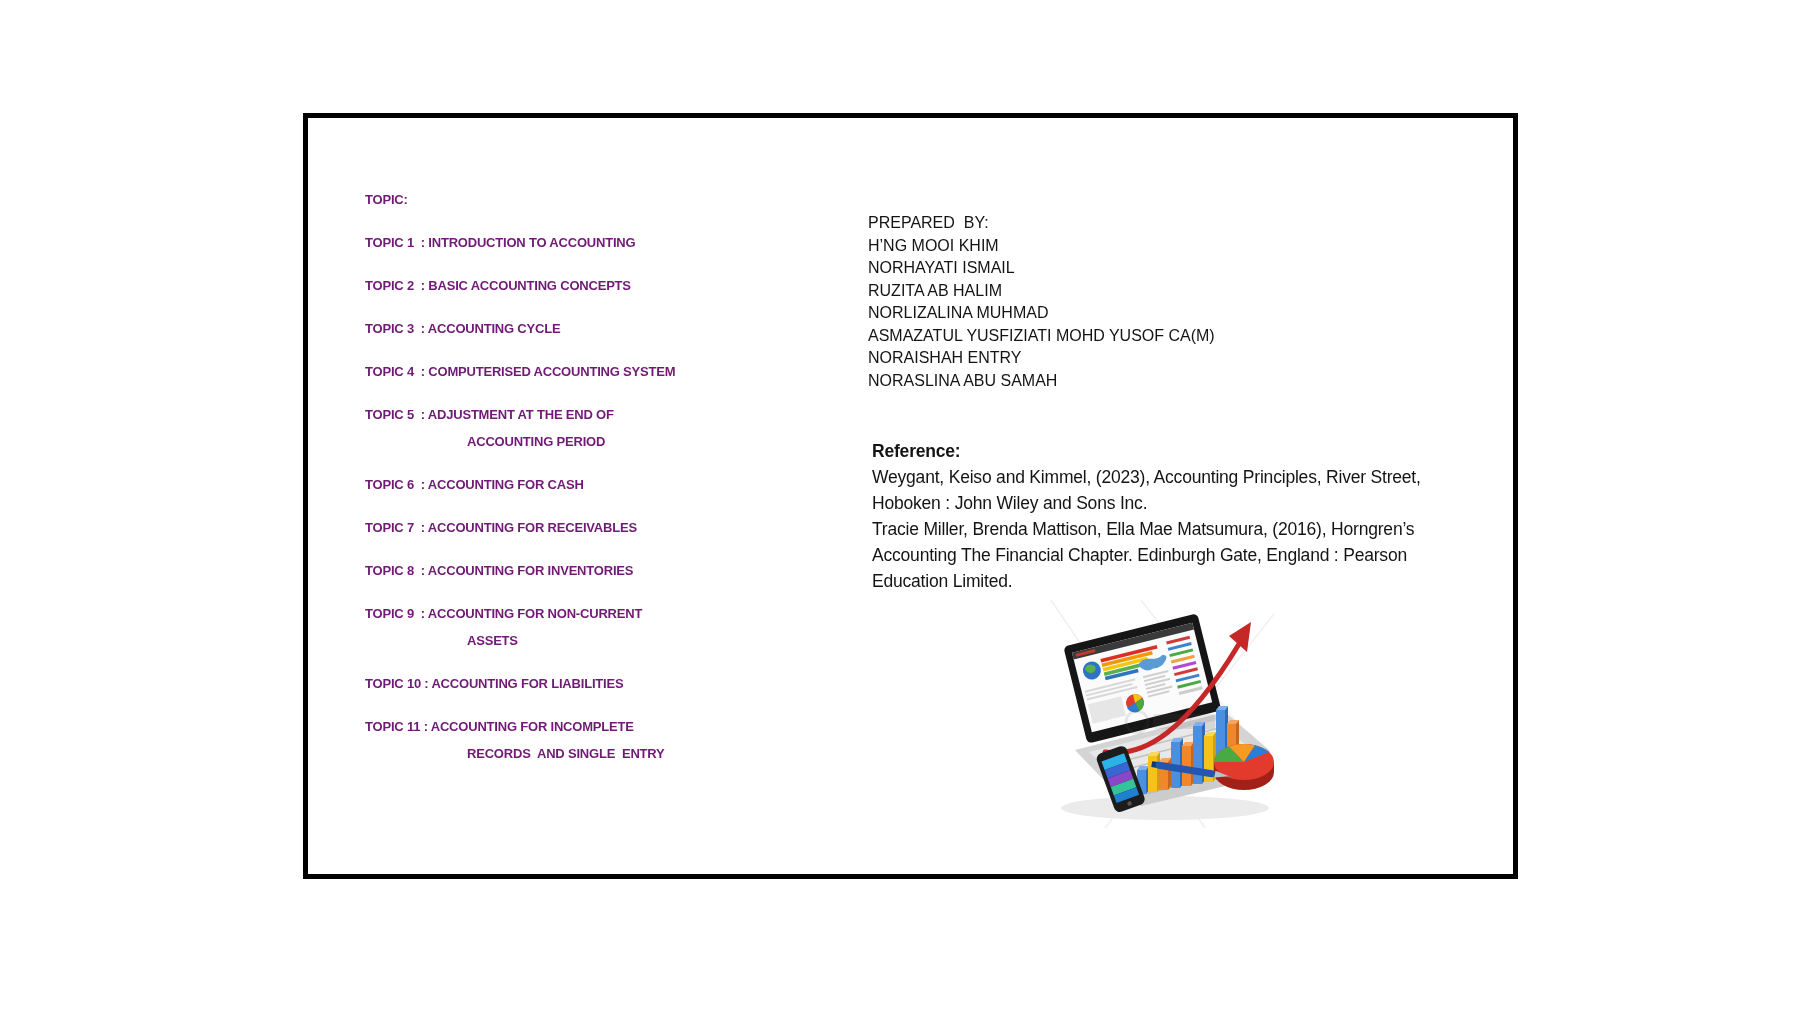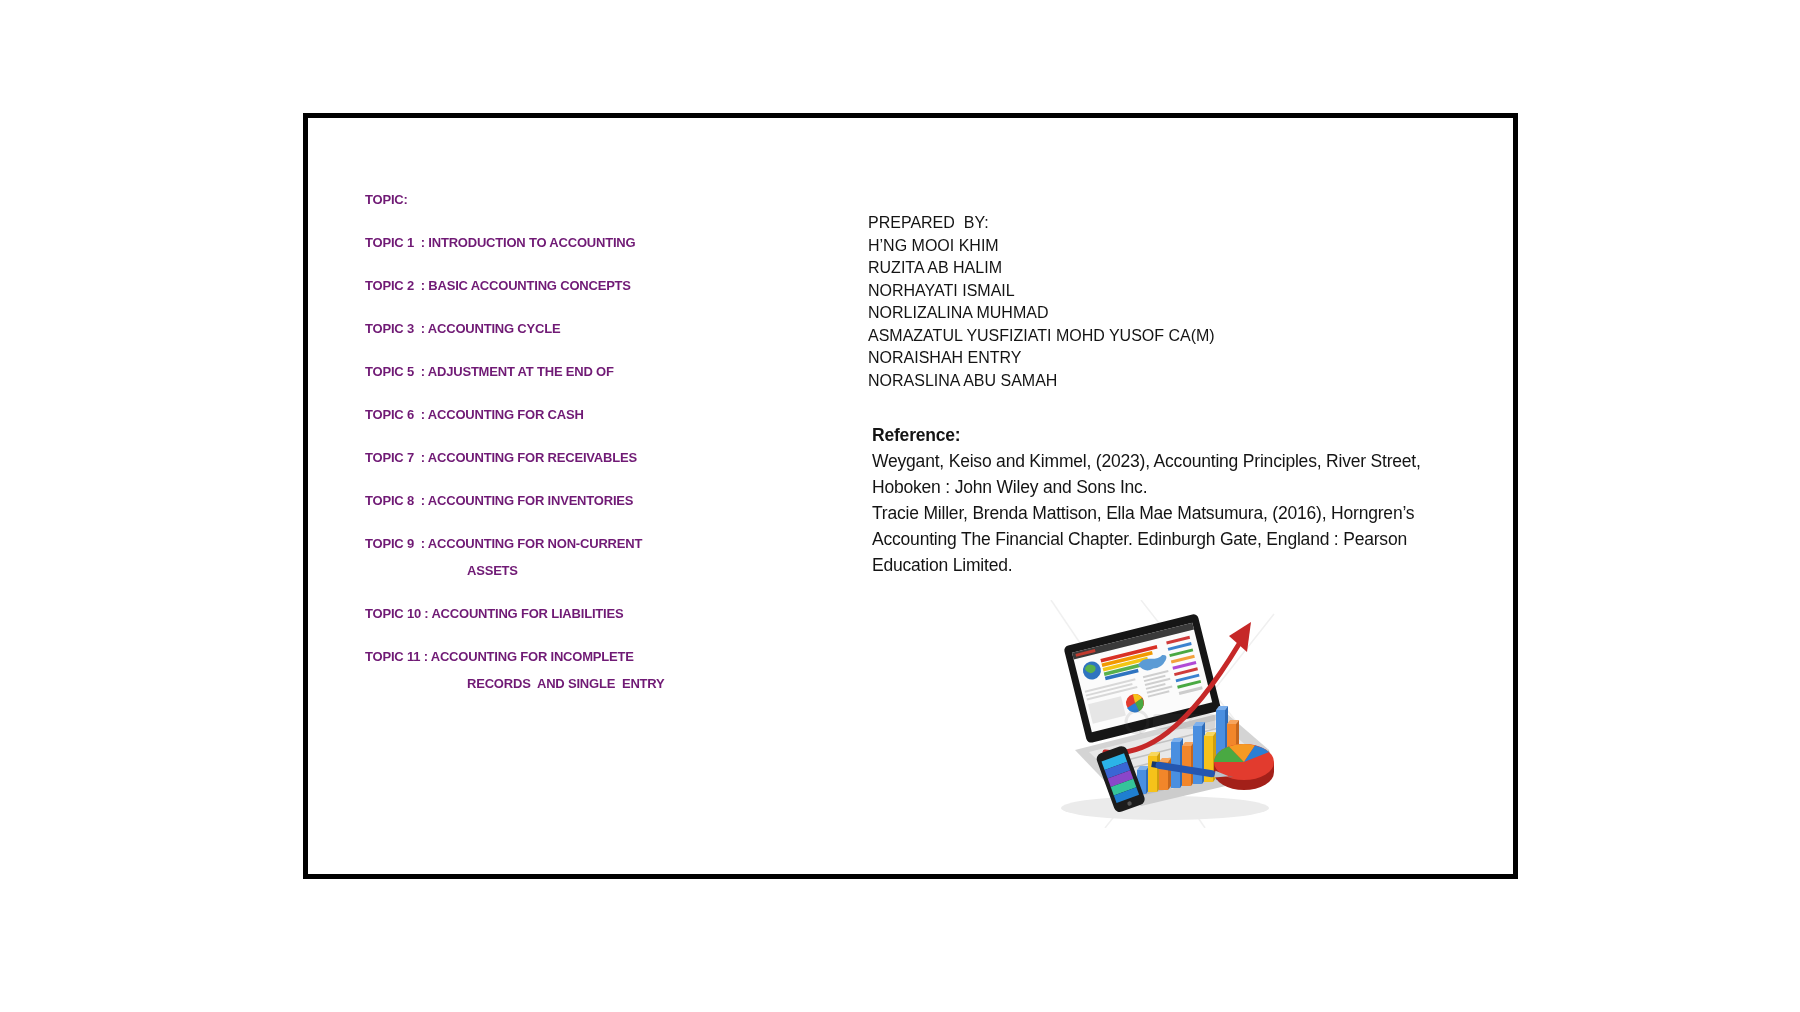--- a/index.html
+++ b/index.html
@@ -28,21 +28,21 @@
     position:absolute; left:560px; top:94px;
     font-size:16px; line-height:22.5px; color:#141414;
   }
   .prepared .line, .prepared .heading { white-space:pre; }
   
   .reference {
     position:absolute; left:564px; top:304px;
     font-size:17.5px; line-height:26px; color:#141414;
     letter-spacing:-0.2px;
   }
-  .reference .ref-heading { font-weight:bold; }
+  .reference .ref-heading { font-weight:bold;margin-top:16px; }
   .reference .ref-line { white-space:pre; }
   
   .illustration { position:absolute; left:737px; top:482px; width:230px; height:228px; }
 </style>
 </head>
 <body>
 
 <div class="slide">
 
   <div class="topics" id="topic-list">
@@ -52,21 +52,25 @@
       <div class="topic-entry">
         <div class="topic-line">TOPIC 1  : INTRODUCTION TO ACCOUNTING</div>
       </div>
       <div class="topic-entry">
         <div class="topic-line">TOPIC 2  : BASIC ACCOUNTING CONCEPTS</div>
       </div>
       <div class="topic-entry">
         <div class="topic-line">TOPIC 3  : ACCOUNTING CYCLE</div>
       </div>
       <div class="topic-entry">
+        <div class="topic-line">TOPIC 4  : COMPUTERISED ACCOUNTING SYSTEM</div>
+      </div>
+      <div class="topic-entry">
         <div class="topic-line">TOPIC 5  : ADJUSTMENT AT THE END OF</div>
+        <div class="topic-line indent">ACCOUNTING PERIOD</div>
       </div>
       <div class="topic-entry">
         <div class="topic-line">TOPIC 6  : ACCOUNTING FOR CASH</div>
       </div>
       <div class="topic-entry">
         <div class="topic-line">TOPIC 7  : ACCOUNTING FOR RECEIVABLES</div>
       </div>
       <div class="topic-entry">
         <div class="topic-line">TOPIC 8  : ACCOUNTING FOR INVENTORIES</div>
       </div>
@@ -80,22 +84,22 @@
       <div class="topic-entry">
         <div class="topic-line">TOPIC 11 : ACCOUNTING FOR INCOMPLETE</div>
         <div class="topic-line indent">RECORDS  AND SINGLE  ENTRY</div>
       </div>
     </div>
 
   <div class="prepared">
     <div class="heading">PREPARED  BY:</div>
     <div id="names-list">
         <div class="line">H’NG MOOI KHIM</div>
+        <div class="line">NORHAYATI ISMAIL</div>
         <div class="line">RUZITA AB HALIM</div>
-        <div class="line">NORHAYATI ISMAIL</div>
         <div class="line">NORLIZALINA MUHMAD</div>
         <div class="line">ASMAZATUL YUSFIZIATI MOHD YUSOF CA(M)</div>
         <div class="line">NORAISHAH ENTRY</div>
         <div class="line">NORASLINA ABU SAMAH</div>
       </div>
   </div>
 
   <div class="reference">
     <div class="ref-heading">Reference:</div>
     <div id="reference-lines">

